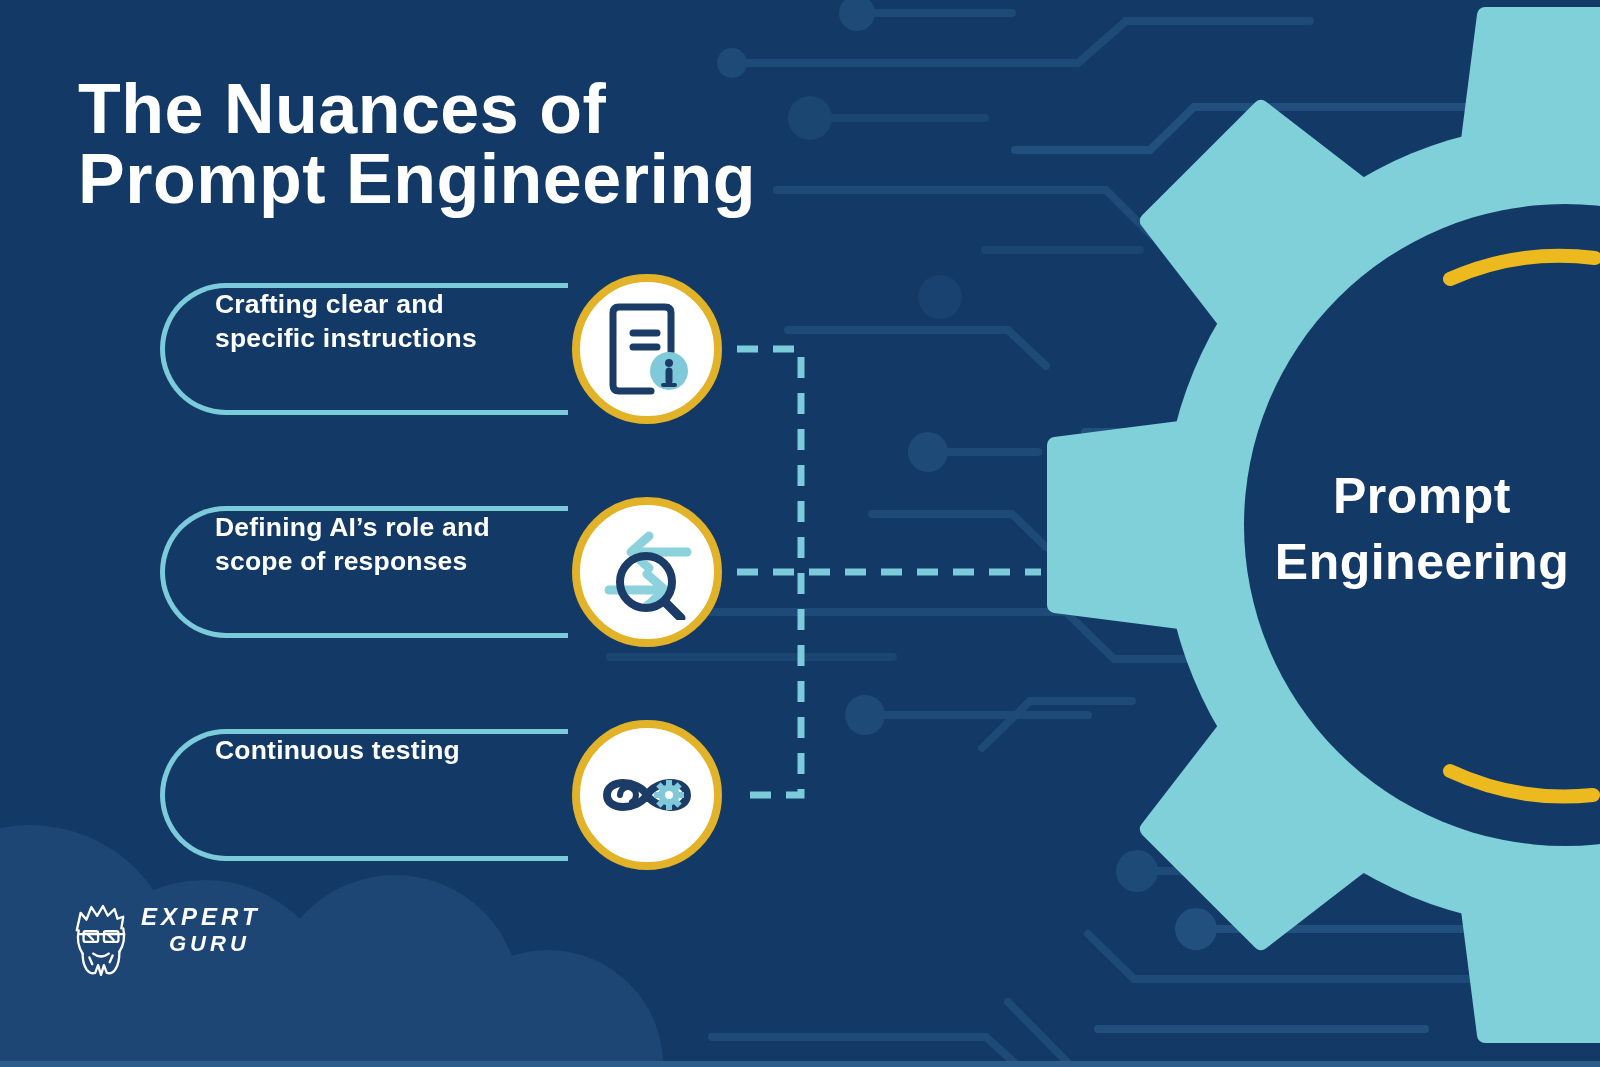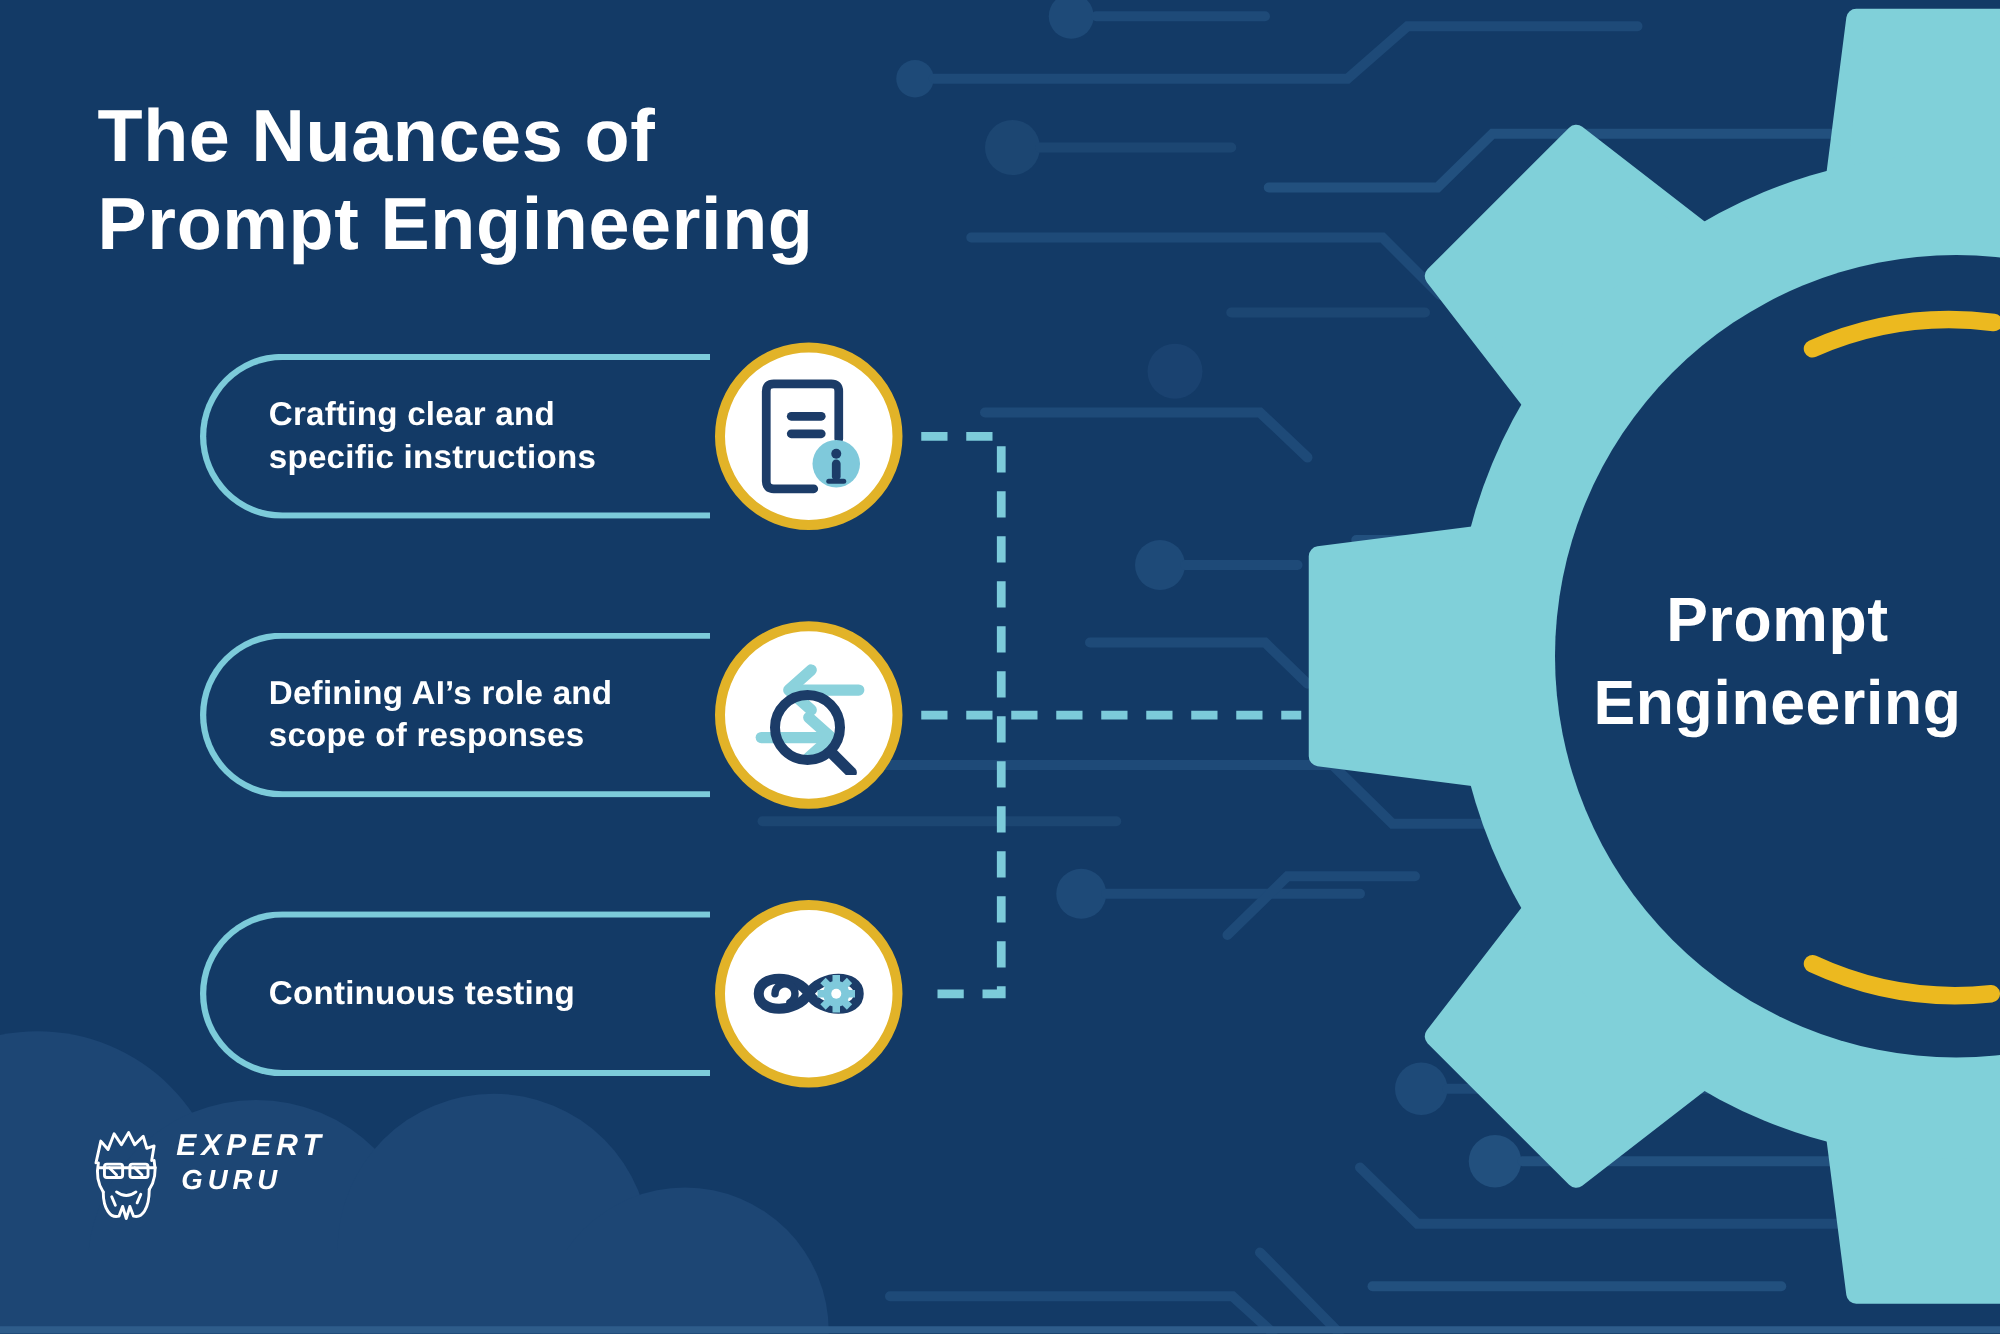--- a/index.html
+++ b/index.html
@@ -4,27 +4,27 @@
 <style>
   html,body{margin:0;padding:0;background:#0c2c50;}
   .stage{
     position:relative;width:1600px;height:1067px;overflow:hidden;
     background:#133A66;
     font-family:"Liberation Sans", sans-serif;
   }
   .bg{position:absolute;left:0;top:0;width:1600px;height:1067px;}
   .title{
     position:absolute;left:78px;top:74px;color:#ffffff;
-    font-size:59px;font-weight:700;line-height:70px;letter-spacing:.5px;
+    font-size:70px;font-weight:700;line-height:70px;letter-spacing:.5px;
   }
   .pill{
     position:absolute;left:160px;width:408px;height:132px;
     border:5px solid #7CCBDA;border-right:none;
     border-radius:66px 0 0 66px;box-sizing:border-box;
-    display:flex;align-items:center;padding-left:50px;
+    display:flex;padding-left:50px;
   }
   .p1{top:283px}.p2{top:506px}.p3{top:729px}
   .pill-label{
     color:#ffffff;font-size:26.5px;font-weight:700;line-height:1.27;
     white-space:pre-line;letter-spacing:.2px;
   }
   .icon-circle{
     position:absolute;left:572px;width:150px;height:150px;border-radius:50%;
     background:#ffffff;border:8px solid #E2B328;box-sizing:border-box;
     display:flex;align-items:center;justify-content:center;
@@ -33,21 +33,21 @@
   .hub-label{
     position:absolute;left:1232px;top:463px;width:380px;text-align:center;
     color:#ffffff;font-size:50px;font-weight:700;line-height:66px;
     white-space:pre-line;letter-spacing:.5px;
   }
   .logo{
     position:absolute;left:70px;top:903px;display:flex;align-items:flex-start;gap:9px;
   }
   .logo-text{color:#ffffff;font-style:italic;font-weight:700;line-height:1.15;}
   .logo-line1{display:block;font-size:24px;letter-spacing:4px;}
-  .logo-line2{display:block;font-size:22px;letter-spacing:4px;margin-left:4px;}
+  .logo-line2{display:block;font-size:22px;letter-spacing:4px;margin-left:28px;}
 </style>
 </head>
 <body>
 
 <div class="stage">
 
   <svg class="bg" viewBox="0 0 1600 1067" aria-hidden="true">
     <g fill="none" stroke="#1E4A78" stroke-width="8" stroke-linecap="round">
       <circle cx="857" cy="13" r="18" fill="#1E4A78" stroke="none"></circle>
       <path d="M877 13 H1012"></path>

